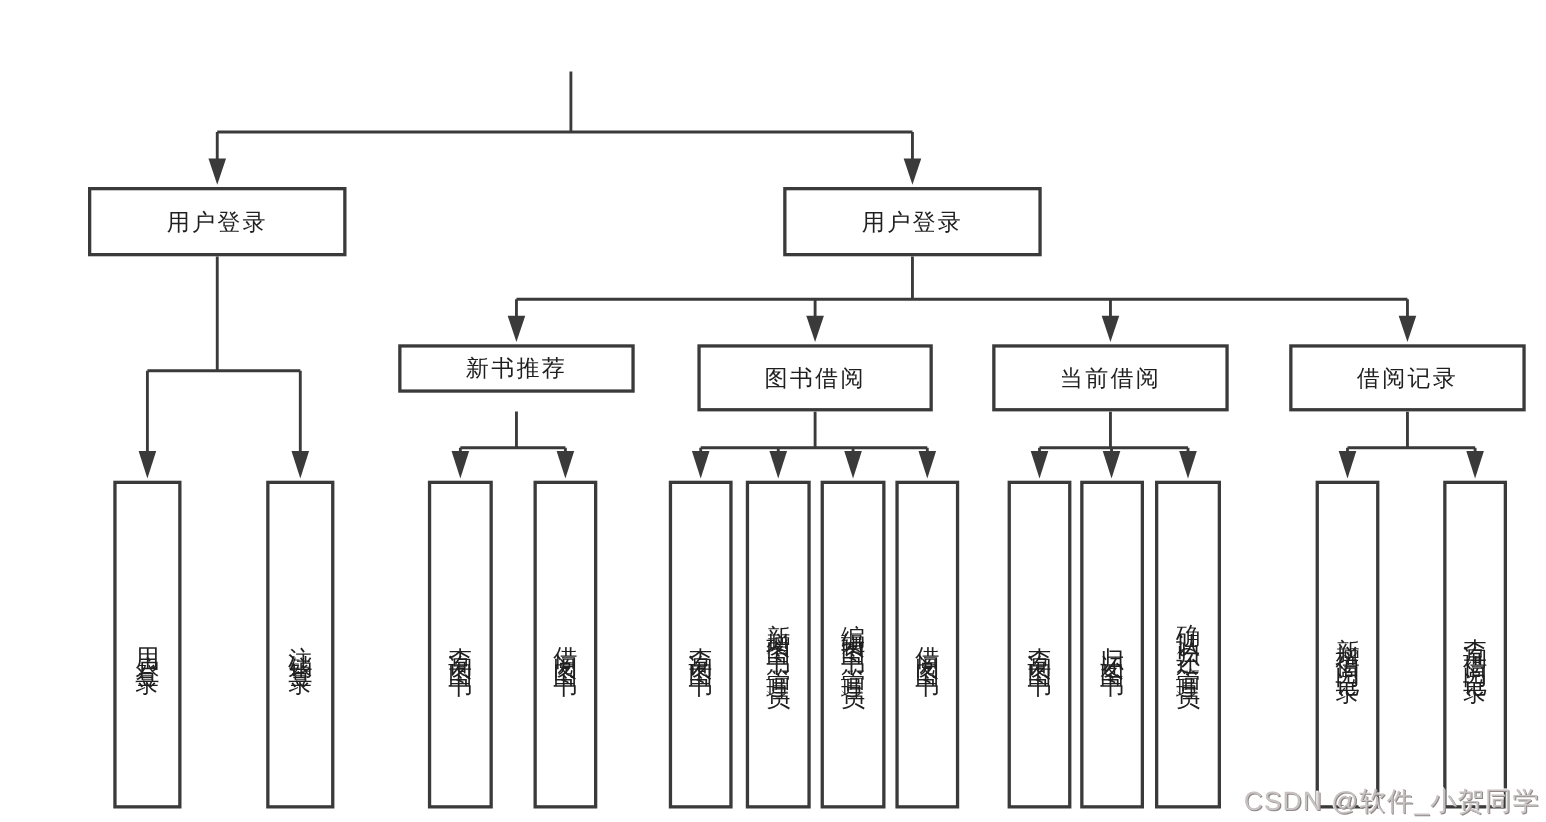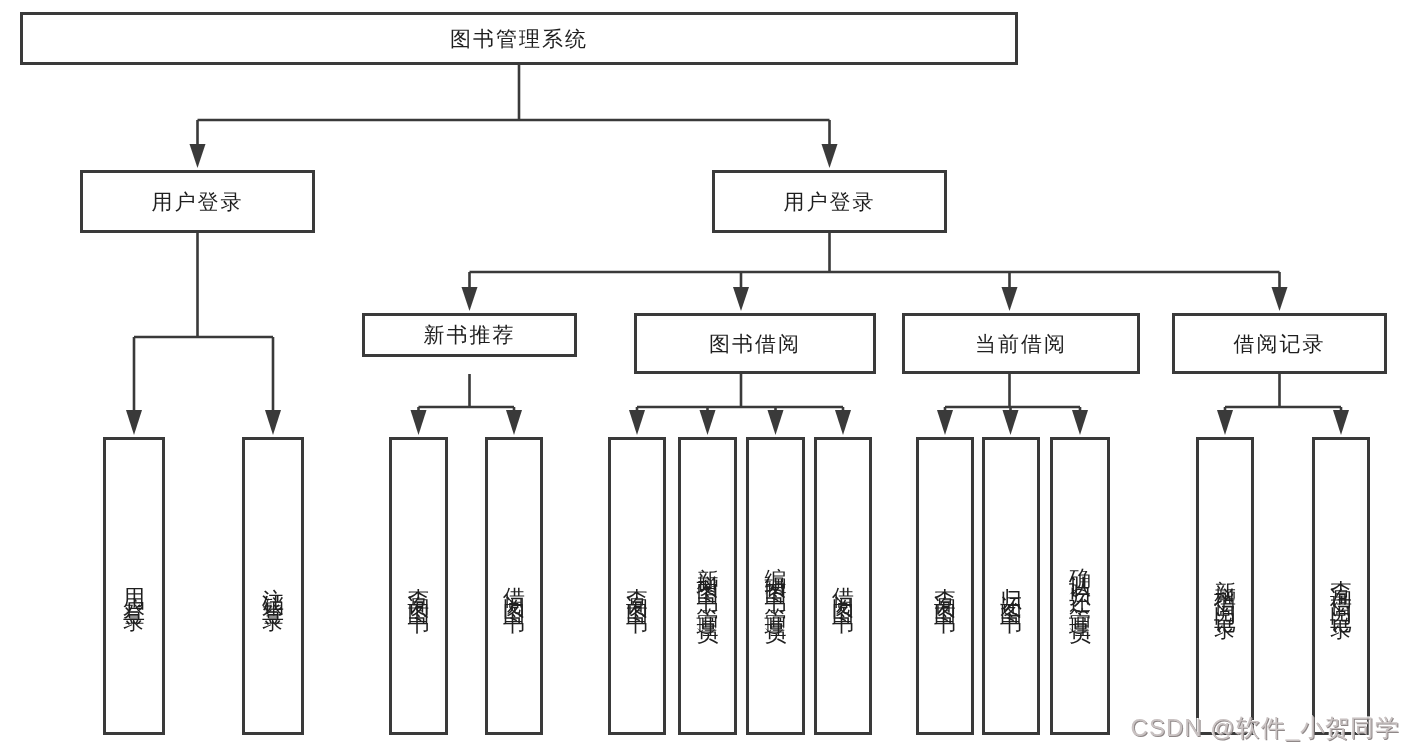--- a/index.html
+++ b/index.html
@@ -81,38 +81,35 @@
       <polygon points="767.5,410 783.5,410 775.5,435"></polygon>
       <polygon points="835,410 851,410 843,435"></polygon>
       <polygon points="937,410 953,410 945,435"></polygon>
       <polygon points="1002.5,410 1018.5,410 1010.5,435"></polygon>
       <polygon points="1072,410 1088,410 1080,435"></polygon>
       <polygon points="1217,410 1233,410 1225,435"></polygon>
       <polygon points="1333,410 1349,410 1341,435"></polygon>
     </g>
   </svg>
 
-  <div class="node hbox" style="left:20px;top:12px;width:998px;height:53px">
-    <span>图书管理系统</span>
-  </div>
 
   <div class="node hbox" style="left:80px;top:170px;width:235px;height:63px">
     <span>用户登录</span>
   </div>
   <div class="node hbox" style="left:712px;top:170px;width:235px;height:63px">
     <span>用户登录</span>
   </div>
 
   <div class="node hbox" style="left:362px;top:313px;width:215px;height:44px">
     <span>新书推荐</span>
   </div>
-  <div class="node hbox" style="left:634px;top:313px;width:242px;height:61px">
+  <div class="node hbox" style="left:634px;top:313px;width:214px;height:61px">
     <span>图书借阅</span>
   </div>
-  <div class="node hbox" style="left:902px;top:313px;width:238px;height:61px">
+  <div class="node hbox" style="left:902px;top:313px;width:215px;height:61px">
     <span>当前借阅</span>
   </div>
   <div class="node hbox" style="left:1172px;top:313px;width:215px;height:61px">
     <span>借阅记录</span>
   </div>
 
   <div class="node vbox" style="left:103px;top:437px;width:62px;height:298px">
     <span>用户登录</span>
   </div>
   <div class="node vbox" style="left:242px;top:437px;width:62px;height:298px">

